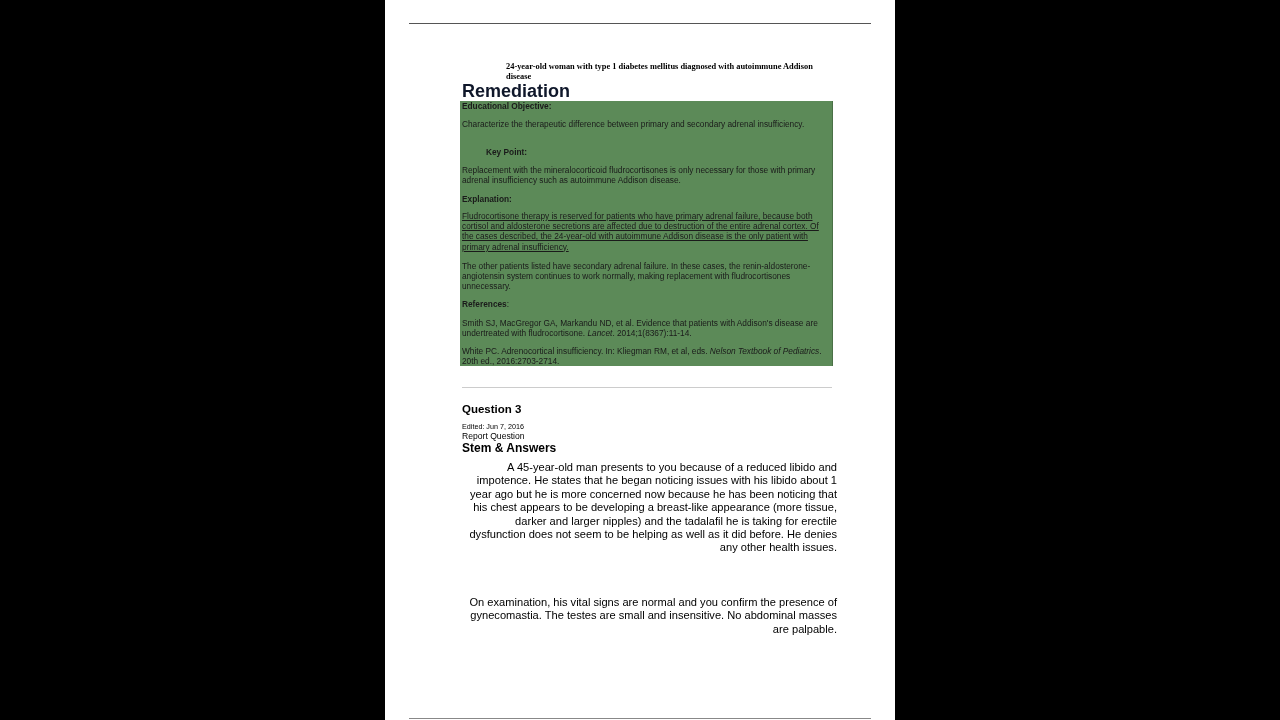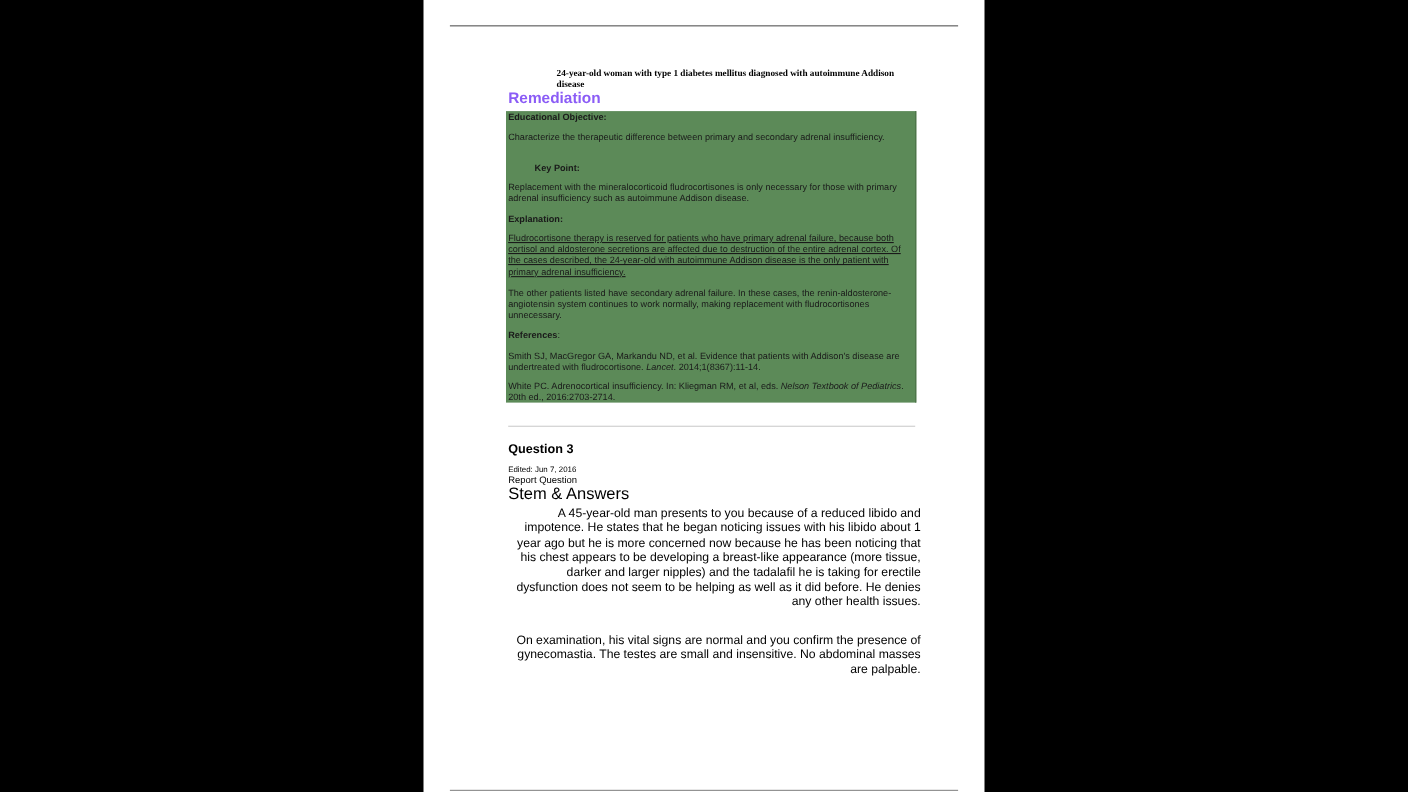--- a/index.html
+++ b/index.html
@@ -43,23 +43,23 @@
       font-family: "Liberation Serif", serif;
       font-weight: bold;
       font-size: 8.4px;
       line-height: 9.5px;
       color: #000;
     }
     .remediation-heading {
       position: absolute;
       left: 77px;
       top: 81px;
-      font-size: 14px;
+      font-size: 18px;
       font-weight: bold;
-      color: #8b5cf6;
+      color: #0f172a;
     }
     .remediation-box {
       position: absolute;
       left: 75px;
       top: 101px;
       width: 373px;
       height: 265px;
       background: #5c8a58;
       box-sizing: border-box;
       border-right: 1px solid #4a7046;
@@ -101,22 +101,22 @@
       position: absolute;
       left: 77px;
       top: 431px;
       font-size: 8.6px;
       color: #000;
     }
     .stem-heading {
       position: absolute;
       left: 77px;
       top: 441px;
-      font-size: 15px;
-      font-weight: normal;
+      font-size: 12px;
+      font-weight: bold;
       color: #000;
     }
     .stem-para {
       position: absolute;
       left: 77px;
       width: 375px;
       font-size: 11.1px;
       line-height: 13.4px;
       color: #000;
       text-align: right;
@@ -157,16 +157,16 @@
   </div>
 
   <div class="divider"></div>
 
   <div class="q-heading">Question 3</div>
   <div class="edited">Edited: Jun 7, 2016</div>
   <div class="report">Report Question</div>
   <div class="stem-heading">Stem &amp; Answers</div>
 
   <div class="stem-para" style="top:461px;">A 45-year-old man presents to you because of a reduced libido and impotence. He states that he began noticing issues with his libido about 1 year ago but he is more concerned now because he has been noticing that his chest appears to be developing a breast-like appearance (more tissue, darker and larger nipples) and the tadalafil he is taking for erectile dysfunction does not seem to be helping as well as it did before. He denies any other health issues.</div>
-  <div class="stem-para" style="top:576px;">On examination, his vital signs are normal and you confirm the presence of gynecomastia. The testes are small and insensitive. No abdominal masses are palpable.</div>
+  <div class="stem-para" style="top:596px;">On examination, his vital signs are normal and you confirm the presence of gynecomastia. The testes are small and insensitive. No abdominal masses are palpable.</div>
 
   <div class="rule-bottom"></div>
 </div>
 
 </body></html>

